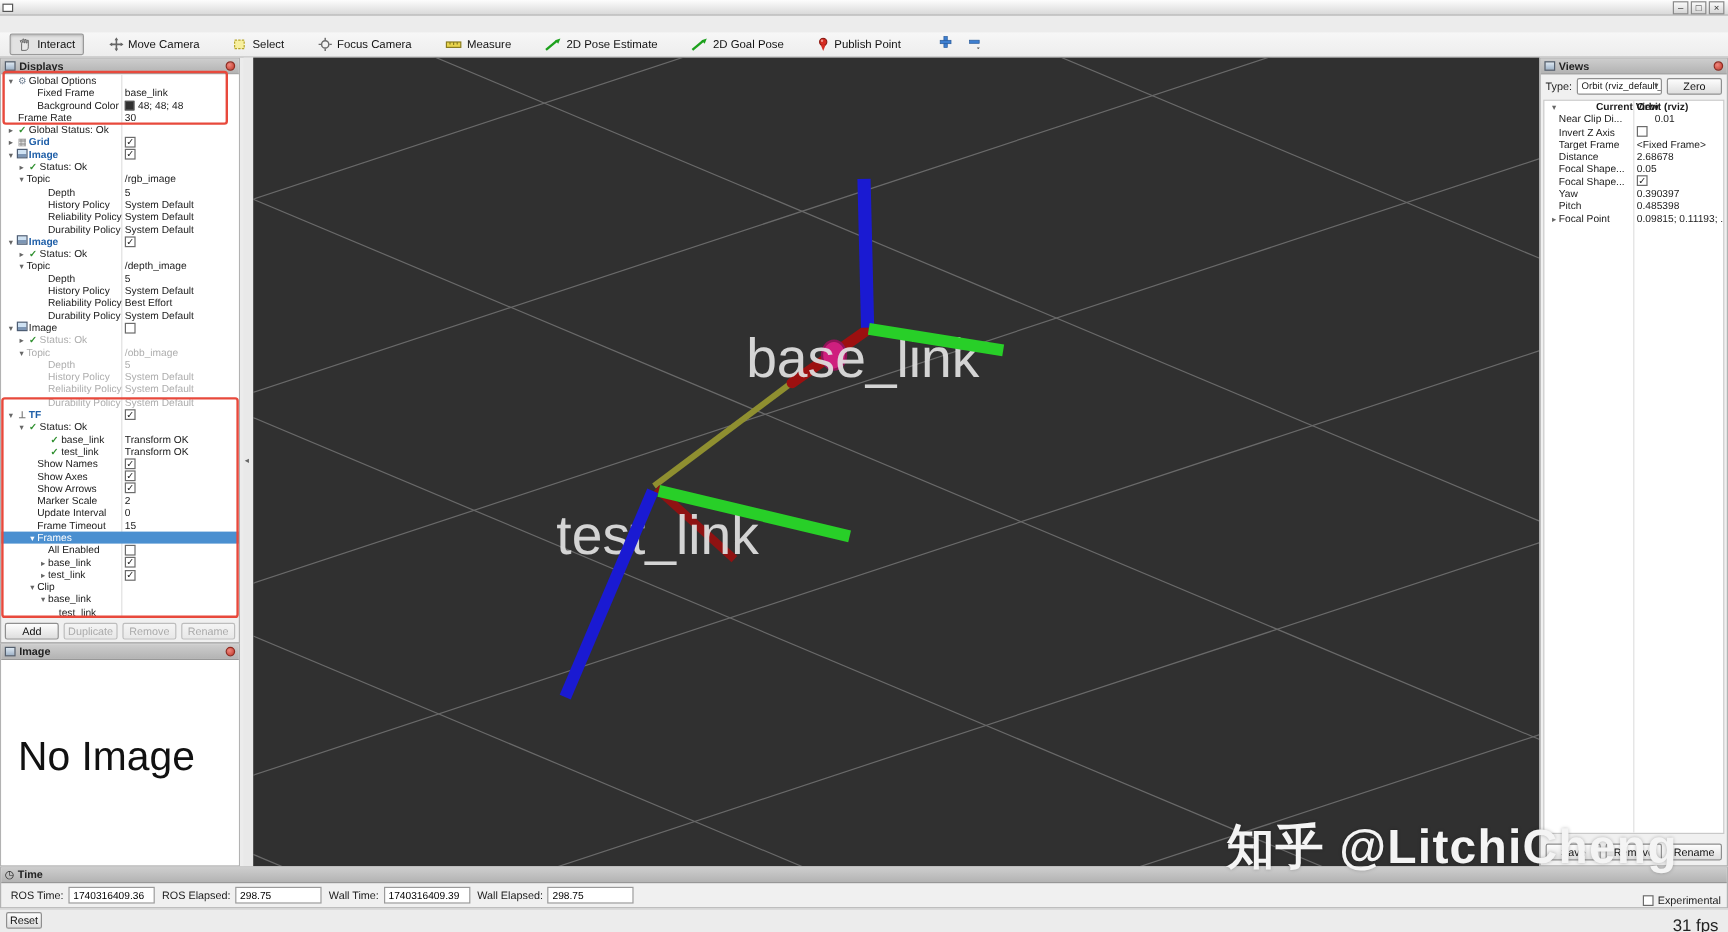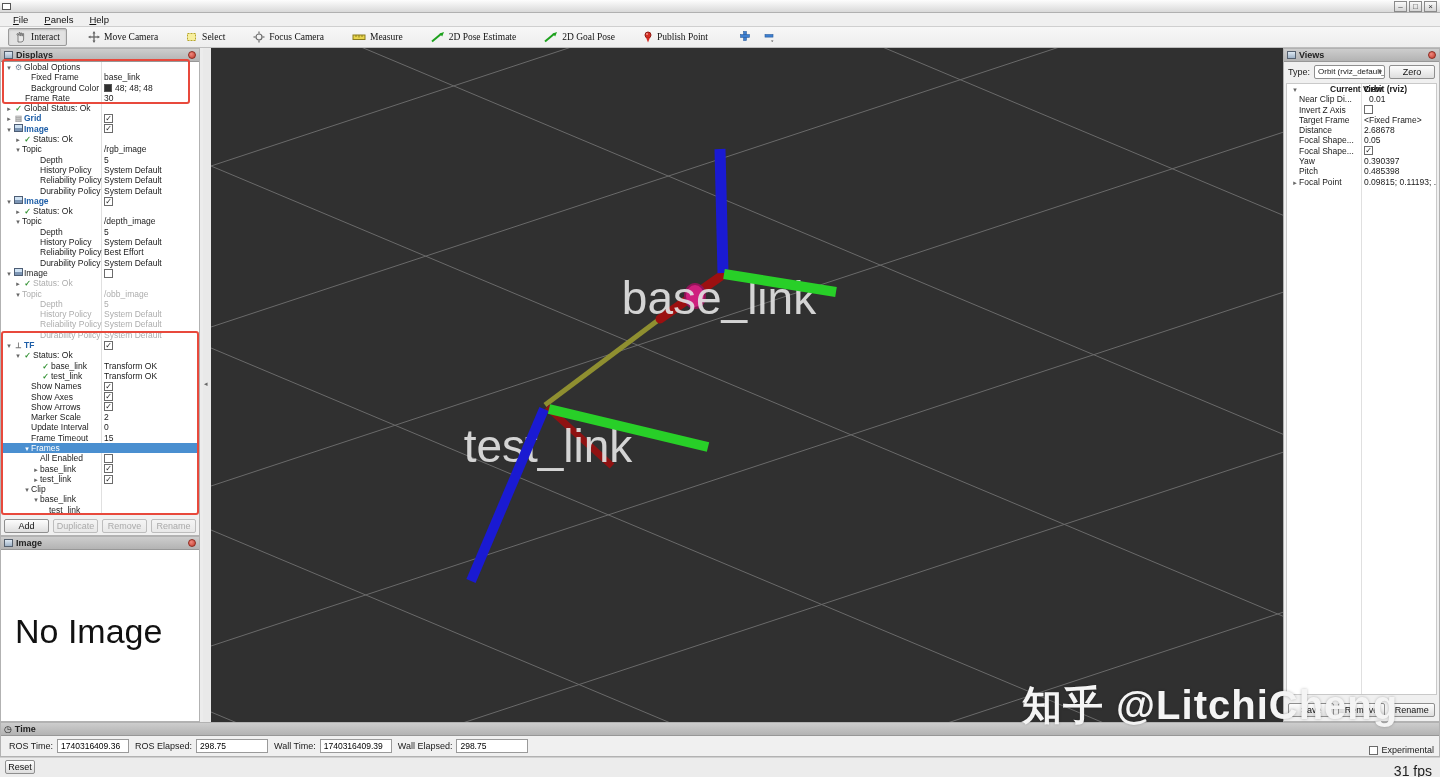--- a/index.html
+++ b/index.html
@@ -7,21 +7,21 @@
   .window{position:relative;width:1440px;height:777px;background:#ececec;font-family:"Liberation Sans",sans-serif;overflow:hidden;color:#1a1a1a;}
   
   .titlebar{position:absolute;left:0;top:0;width:1440px;height:13px;background:linear-gradient(#fdfdfd,#d9d9d9);border-bottom:1px solid #b0b0b0;display:flex;align-items:center;}
   .title-text{position:absolute;left:0;right:0;text-align:center;font-size:9px;font-weight:bold;color:#222;}
   .win-icon{width:9px;height:7px;border:1px solid #555;background:#fff;margin-left:2px;}
   .win-btns{position:absolute;right:3px;top:1px;display:flex;gap:2px;}
   .win-btn{width:13px;height:11px;border:1px solid #8a8a8a;background:linear-gradient(#fafafa,#d5d5d5);font-size:8px;line-height:9px;text-align:center;color:#333;}
   .menubar{position:absolute;left:0;top:13px;width:1440px;height:14px;background:#f0f0f0;border-bottom:1px solid #cfcfcf;display:flex;align-items:center;padding-left:6px;gap:2px;}
   .menu-item{display:inline-block;font-size:9.5px;padding:1px 7px;color:#111;}
   .menu-item::first-letter{text-decoration:underline;}
-  .toolbar{position:absolute;left:0;top:27px;width:1440px;height:21px;background:linear-gradient(#f7f7f7,#ededed);border-bottom:1px solid #bdbdbd;display:flex;align-items:center;padding-left:8px;gap:14px;font-family:Liberation Serif, serif;}
+  .toolbar{position:absolute;left:0;top:27px;width:1440px;height:21px;background:linear-gradient(#f7f7f7,#ededed);border-bottom:1px solid #bdbdbd;display:flex;align-items:center;padding-left:8px;gap:14px;}
   .tool{display:inline-flex;align-items:center;gap:4px;font-size:9.5px;padding:2px 6px;border:1px solid transparent;border-radius:2px;color:#111;}
   .tool.active{border:1px solid #9a9a9a;background:#e2e2e2;box-shadow:inset 0 1px 2px rgba(0,0,0,.18);}
   .tool svg{display:block;}
   .tool-extra{display:inline-flex;align-items:center;gap:12px;margin-left:10px;}
   
   .panel{position:absolute;background:#f0f0f0;border:1px solid #b2b2b2;}
   .phead{height:13px;background:linear-gradient(#cdcdcd,#b3b3b3);border-bottom:1px solid #979797;display:flex;align-items:center;padding:0 3px;font-size:9px;font-weight:bold;color:#222;gap:3px;}
   .phead .spring{flex:1;}
   .close-dot{width:8px;height:8px;border-radius:50%;background:radial-gradient(circle at 35% 35%,#f0887e,#c0392b);border:1px solid #8e2a20;}
   .mini-ico{width:9px;height:8px;border:1px solid #55606e;background:linear-gradient(#dde8f2,#9fb3c8);}
@@ -73,25 +73,20 @@
 
   <div class="titlebar">
     <div class="win-icon"></div>
     <div class="win-btns">
       <div class="win-btn">–</div>
       <div class="win-btn">□</div>
       <div class="win-btn">×</div>
     </div>
   </div>
 
-  <div class="menubar" id="menubar">
-      <div class="menu-item">File</div>
-      <div class="menu-item">Panels</div>
-      <div class="menu-item">Help</div>
-    </div>
 
   <div class="toolbar" id="toolbar">
       <div class="tool active">
         <span>
           <svg width="12" height="12">
             <path d="M3 11 V5 l-1.2-2 1-.5 1.2 2V1.6h1v3h.8V2h1v2.8h.8V2.6h1V8c0 2-1 3-2.8 3z" fill="#e8e8e8" stroke="#555" stroke-width=".7"></path>
           </svg>
         </span>
         <span>Interact</span>
       </div>
@@ -199,21 +194,21 @@
     <div class="tree" id="displays-tree" style="position:absolute;left:0;top:13px;right:0;bottom:21px;">
       <div class="colsep" style="left:100px;"></div>
     <div class="trow" style="padding-left: 4px;"><span class="arr">▾</span><span class="tico gear">⚙</span><span class="lbl">Global Options</span></div>
         <div class="trow" style="padding-left: 22px;"><span class="arr"></span><span class="lbl">Fixed Frame</span><span class="val" style="left: 103px;">
             <span>base_link</span>
           </span></div>
         <div class="trow" style="padding-left: 22px;"><span class="arr"></span><span class="lbl">Background Color</span><span class="val" style="left: 103px;">
             <span class="swatch" style="background: rgb(48, 48, 48);"></span>
             <span>48; 48; 48</span>
           </span></div>
-        <div class="trow" style="padding-left: 16px;"><span class="arr"></span><span class="lbl">Frame Rate</span><span class="val" style="left: 103px;">
+        <div class="trow" style="padding-left: 6px;"><span class="arr"></span><span class="lbl">Frame Rate</span><span class="val" style="left: 103px;">
             <span>30</span>
           </span></div>
         <div class="trow" style="padding-left: 4px;"><span class="arr">▸</span><span class="tico check-green">✓</span><span class="lbl">Global Status: Ok</span></div>
         <div class="trow" style="padding-left: 4px;"><span class="arr">▸</span><span class="tico gridico">▦</span><span class="lbl name">Grid</span><span class="val" style="left: 103px;">
             <span class="cbx">✓</span>
           </span></div>
         <div class="trow" style="padding-left: 4px;"><span class="arr">▾</span><span class="tico"><span class="imgico"></span></span><span class="lbl name">Image</span><span class="val" style="left: 103px;">
             <span class="cbx">✓</span>
           </span></div>
         <div class="trow" style="padding-left: 13px;"><span class="arr">▸</span><span class="tico check-green">✓</span><span class="lbl">Status: Ok</span></div>
@@ -383,21 +378,21 @@
         <span>Orbit (rviz_default_</span>
         <span class="caret">▾</span>
       </div>
       <button class="btn" style="width:46px;">Zero</button>
     </div>
     <div class="tree" id="views-tree" style="position:absolute;left:2px;top:34px;right:2px;bottom:26px;background:#fff;border:1px solid #c9c9c9;">
       <div class="colsep" style="left:74px;"></div>
     <div class="trow" style="padding-left: 4px;"><span class="arr">▾</span><span class="lbl" style="font-weight: bold; margin-left: 31px;">Current View</span><span class="val" style="left: 77px;">
             <span style="font-weight: bold;">Orbit (rviz)</span>
           </span></div>
-        <div class="trow" style="padding-left: 4px;"><span class="arr"></span><span class="lbl">Near Clip Di...</span><span class="val" style="left: 82px;">
+        <div class="trow" style="padding-left: 4px;"><span class="arr"></span><span class="lbl">Near Clip Di...</span><span class="val" style="left: 92px;">
             <span>0.01</span>
           </span></div>
         <div class="trow" style="padding-left: 4px;"><span class="arr"></span><span class="lbl">Invert Z Axis</span><span class="val" style="left: 77px;">
             <span class="cbx"></span>
           </span></div>
         <div class="trow" style="padding-left: 4px;"><span class="arr"></span><span class="lbl">Target Frame</span><span class="val" style="left: 77px;">
             <span>&lt;Fixed Frame&gt;</span>
           </span></div>
         <div class="trow" style="padding-left: 4px;"><span class="arr"></span><span class="lbl">Distance</span><span class="val" style="left: 77px;">
             <span>2.68678</span>

